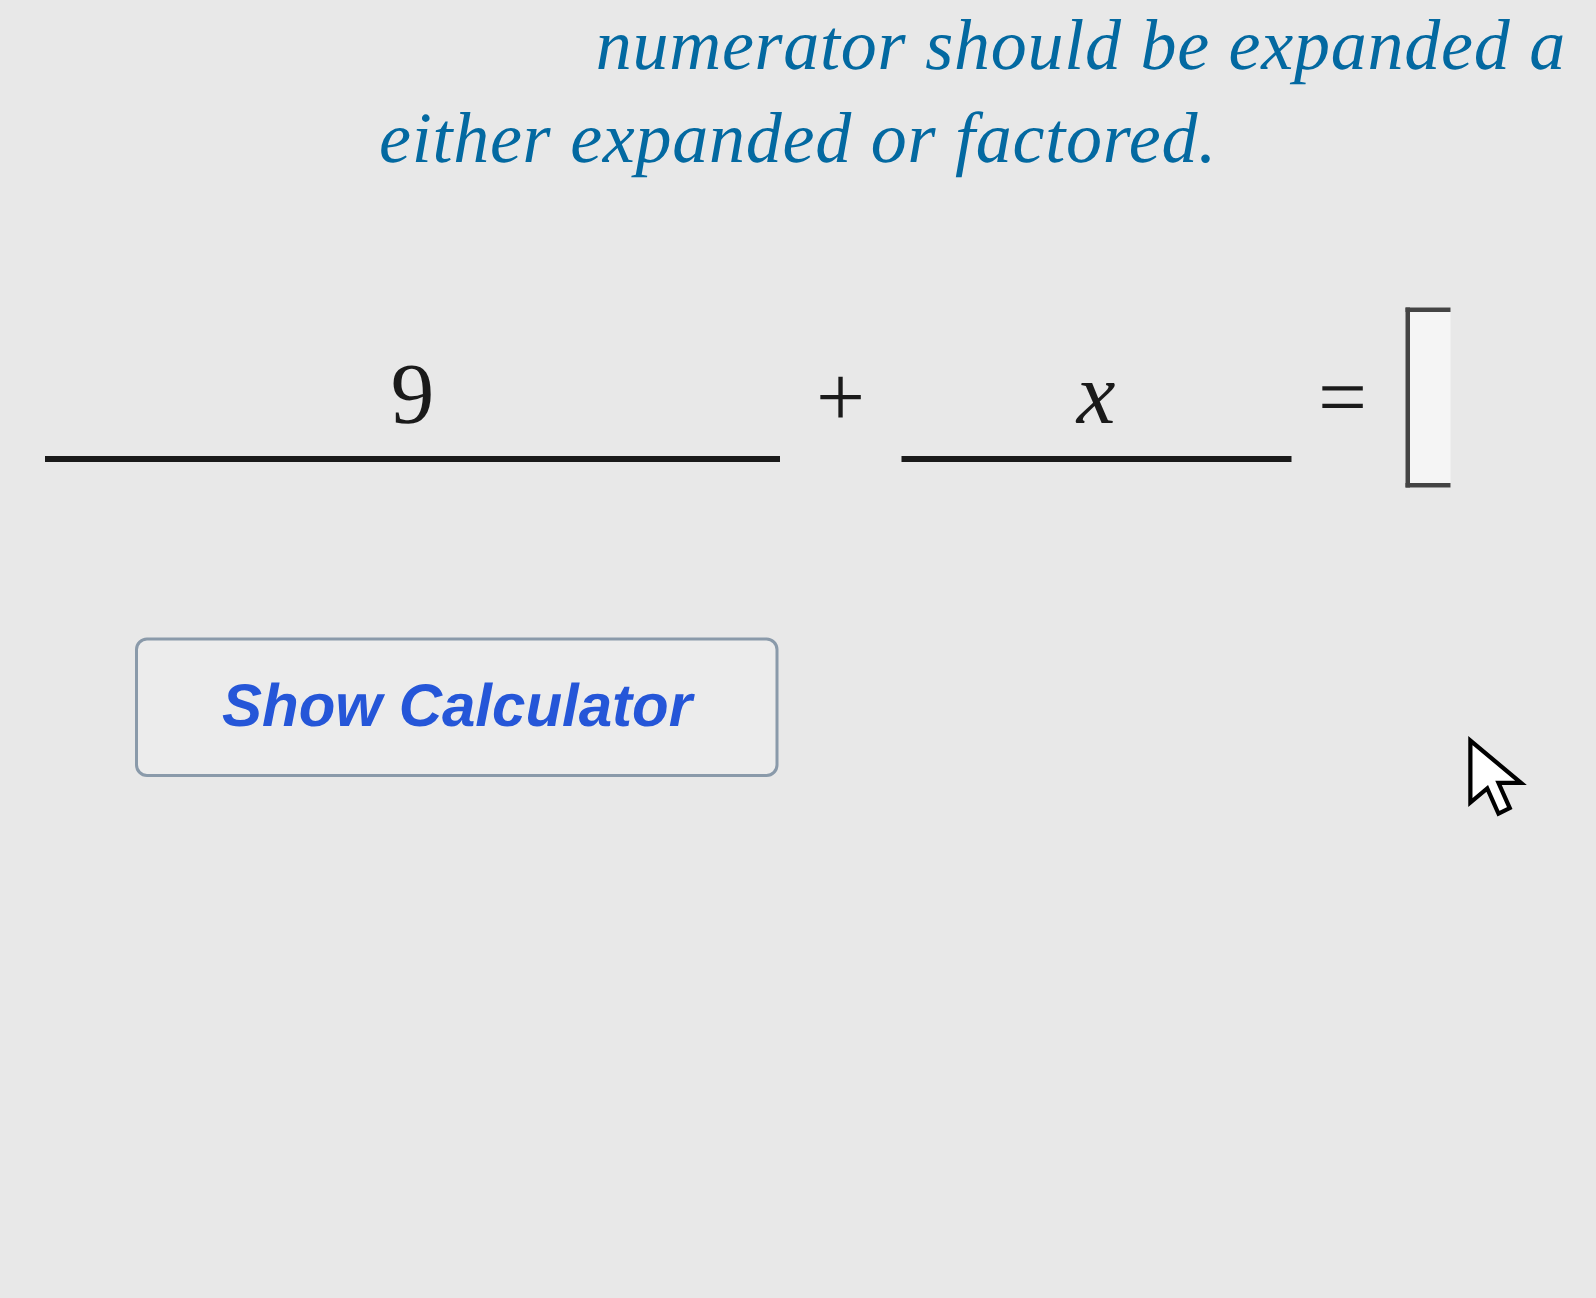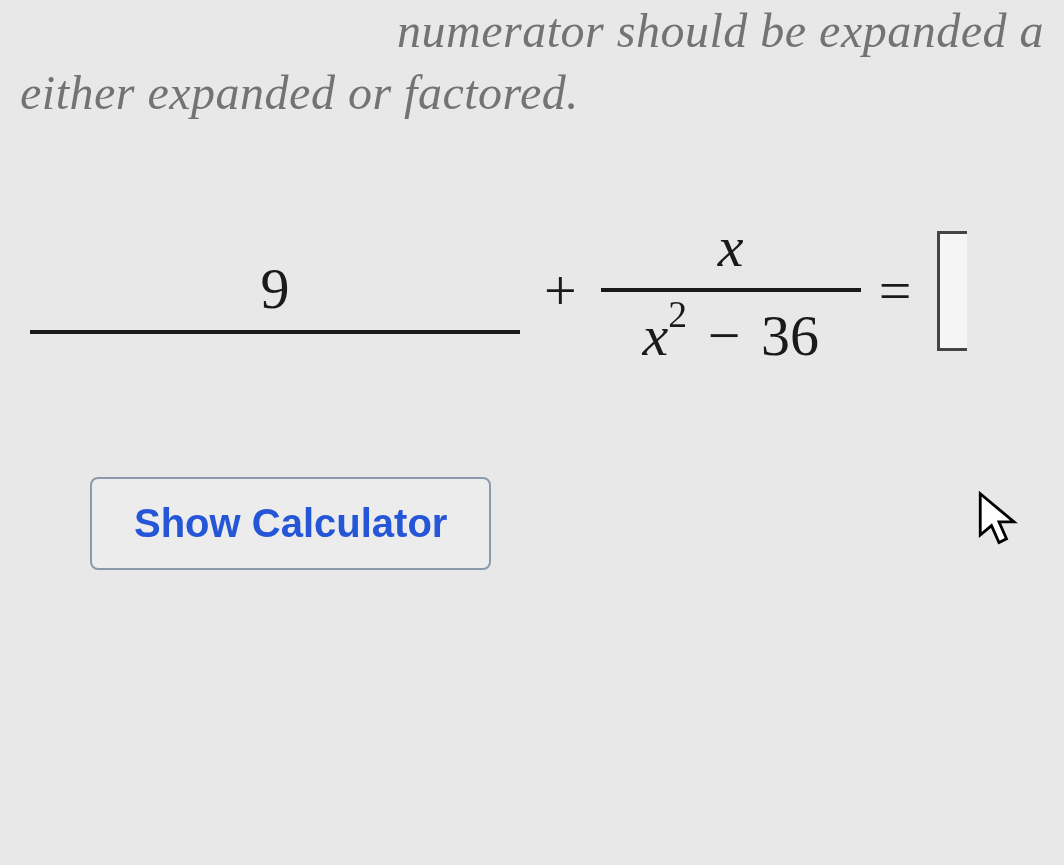--- a/index.html
+++ b/index.html
@@ -15,32 +15,32 @@
       overflow: hidden;
       position: relative;
     }
     .content {
       padding: 0 20px;
     }
     .instruction-text {
       font-family: Georgia, 'Times New Roman', serif;
       font-style: italic;
       font-size: 48px;
-      color: #737373;
+      color: #0369a1;
       line-height: 1.3;
       margin-bottom: 60px;
       letter-spacing: 0.5px;
     }
     .instruction-line1 {
       text-align: right;
       padding-right: 0;
       white-space: nowrap;
     }
     .instruction-line2 {
-      text-align: left;
+      text-align: center;
     }
     .equation {
       display: flex;
       align-items: center;
       justify-content: flex-start;
       padding: 20px 10px 40px 10px;
       font-family: 'Times New Roman', serif;
       color: #1a1a1a;
       margin-bottom: 60px;
     }
@@ -97,27 +97,28 @@
       background: #f5f5f5;
       margin-left: 8px;
     }
     .calc-btn-wrap {
       padding-left: 70px;
     }
     .calc-btn {
       display: inline-block;
       border: 2px solid #8a9aaa;
       border-radius: 8px;
-      padding: 22px 42px;
+      padding: 22px 56px;
       font-family: Arial, sans-serif;
       font-weight: bold;
       font-size: 40px;
       color: #2556d8;
       background: #ececec;
       cursor: pointer;
+      font-style: italic;
     }
     .cursor-icon {
       position: absolute;
       right: 40px;
       top: 490px;
       width: 50px;
       height: 60px;
       pointer-events: none;
     }
     .minus {
@@ -137,25 +138,20 @@
     <div class="fraction frac1">
       <div class="numerator">9</div>
     </div>
 
     <div class="operator">+</div>
 
     <div class="fraction frac2">
       <div class="numerator">
         <span class="math-var">x</span>
       </div>
-      <div class="denominator">
-        <span class="math-var">x</span><span class="exp">2</span>
-        <span class="minus">−</span>
-        <span>36</span>
-      </div>
     </div>
 
     <div class="equals">=</div>
 
     <div class="answer-box"></div>
   </div>
 
   <div class="calc-btn-wrap">
     <div class="calc-btn">Show Calculator</div>
   </div>

